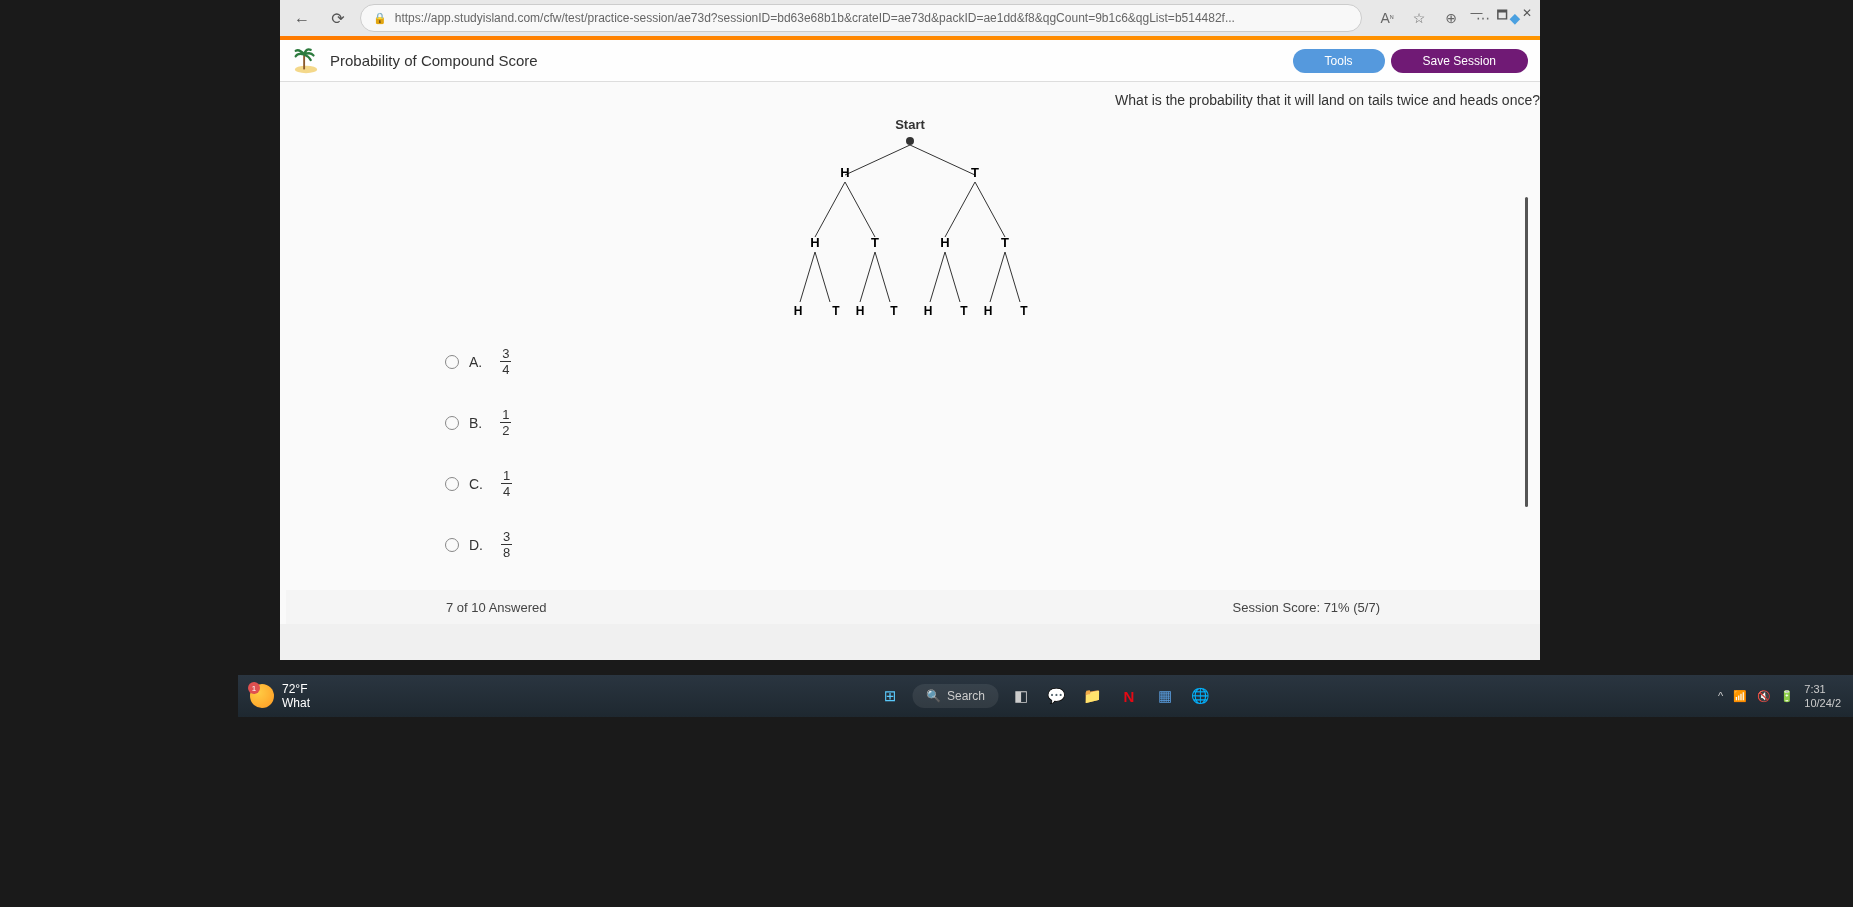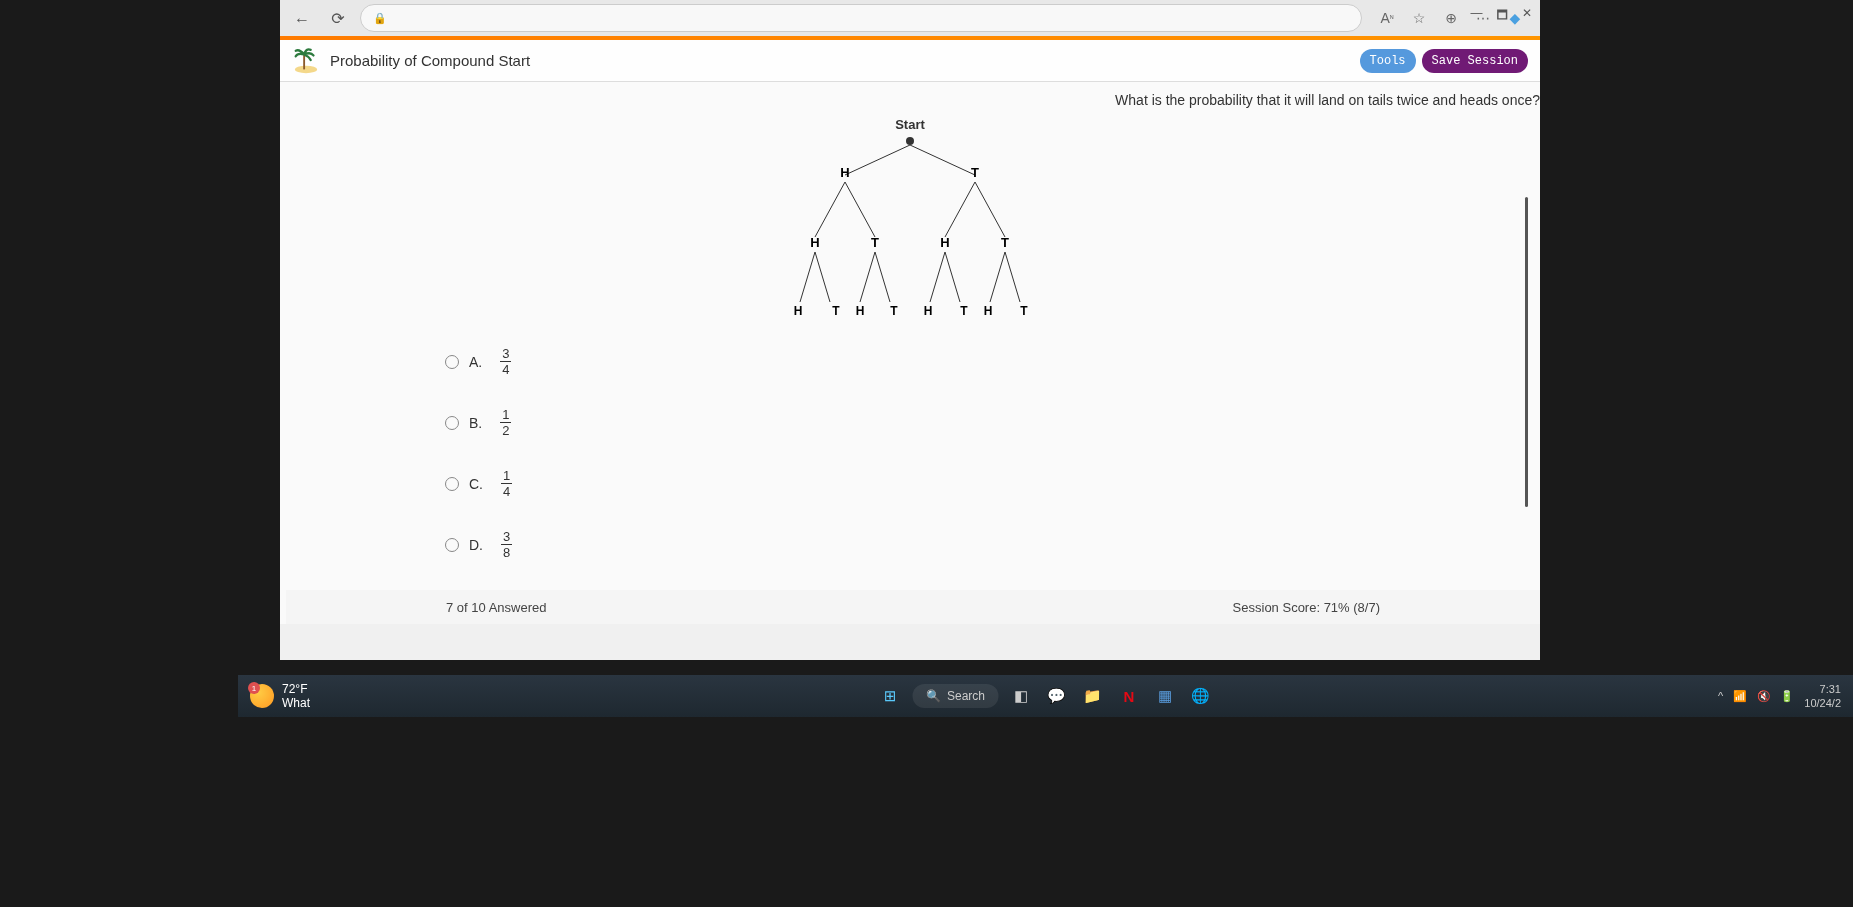--- a/index.html
+++ b/index.html
@@ -93,27 +93,26 @@
       margin-right: 10px;
       position: relative;
     }
     .logo svg { width: 100%; height: 100%; }
     .page-title {
       font-size: 15px;
       color: #333;
       flex: 1;
     }
     .pill-btn {
-      padding: 5px 10px;
+      padding: 5px 32px;
       border-radius: 14px;
       font-size: 12px;
       color: white;
       cursor: pointer;
       margin-left: 6px;
-      font-family: Liberation Mono, monospace;
     }
     .tools-btn { background: #5599dd; }
     .save-btn { background: #701a75; }
     .content-area {
       background: #fafafa;
       height: calc(100% - 118px);
       position: relative;
       overflow: hidden;
     }
     .question-text {
@@ -248,33 +247,34 @@
       font-size: 15px;
     }
     .taskbar-right {
       margin-left: auto;
       display: flex;
       align-items: center;
       gap: 10px;
       color: #ccc;
       font-size: 11px;
     }
-    .time-date { text-align: right; line-height: 1.3; }
+    .time-date { text-align: left; line-height: 1.3; }
     text { font-family: Arial; }
   </style>
 </head>
 <body>
 
 <div class="browser-window">
 
   <div class="browser-toolbar">
     <div class="nav-btn">←</div>
     <div class="nav-btn">⟳</div>
     <div class="url-bar">
       <span class="lock-icon">🔒</span>
+      <span>https://app.studyisland.com/cfw/test/practice-session/ae73d?sessionID=bd63e68b1b&amp;crateID=ae73d&amp;packID=ae1dd&amp;f8&amp;qgCount=9b1c6&amp;qgList=b514482f...</span>
     </div>
     <div class="toolbar-icons">
       <div class="toolbar-icon">A<sup style="font-size:8px">ᴺ</sup></div>
       <div class="toolbar-icon">☆</div>
       <div class="toolbar-icon">⊕</div>
       <div class="toolbar-icon">⋯</div>
       <div class="toolbar-icon" style="color:#4aa0e0">◆</div>
     </div>
     <div class="window-controls">
       <span>—</span>
@@ -286,21 +286,21 @@
   <div class="orange-bar"></div>
 
   <div class="title-bar">
     <div class="logo">
       <svg viewBox="0 0 30 30">
         <ellipse cx="15" cy="24" rx="12" ry="4" fill="#f4d88a"></ellipse>
         <path d="M13 24 Q13 12 13 8" stroke="#8b5a2b" stroke-width="2" fill="none"></path>
         <path d="M13 8 Q6 6 4 10 M13 8 Q8 2 4 4 M13 8 Q15 1 20 3 M13 8 Q20 5 23 9 M13 8 Q18 10 20 14" stroke="#2d7a3e" stroke-width="2.5" fill="none" stroke-linecap="round"></path>
       </svg>
     </div>
-    <div class="page-title">Probability of Compound Start</div>
+    <div class="page-title">Probability of Compound Score</div>
     <div class="pill-btn tools-btn">Tools</div>
     <div class="pill-btn save-btn">Save Session</div>
   </div>
 
   <div class="content-area">
     <div class="question-text">What is the probability that it will land on tails twice and heads once?</div>
 
     <div class="tree-diagram">
       <svg viewBox="0 0 300 210">
         <text x="150" y="12" text-anchor="middle" font-size="13" fill="#333">Start</text>
@@ -371,21 +371,21 @@
           <span class="num">3</span>
           <span class="den">8</span>
         </span>
       </div>
     </div>
 
     <div class="scroll-indicator"></div>
 
     <div class="footer-bar">
       <span>7 of 10 Answered</span>
-      <span>Session Score: 71% (8/7)</span>
+      <span>Session Score: 71% (5/7)</span>
     </div>
   </div>
 </div>
 
 <div class="taskbar">
   <div class="weather-widget">
     <div class="weather-icon">
       <div class="weather-badge">1</div>
     </div>
     <div class="weather-text">

